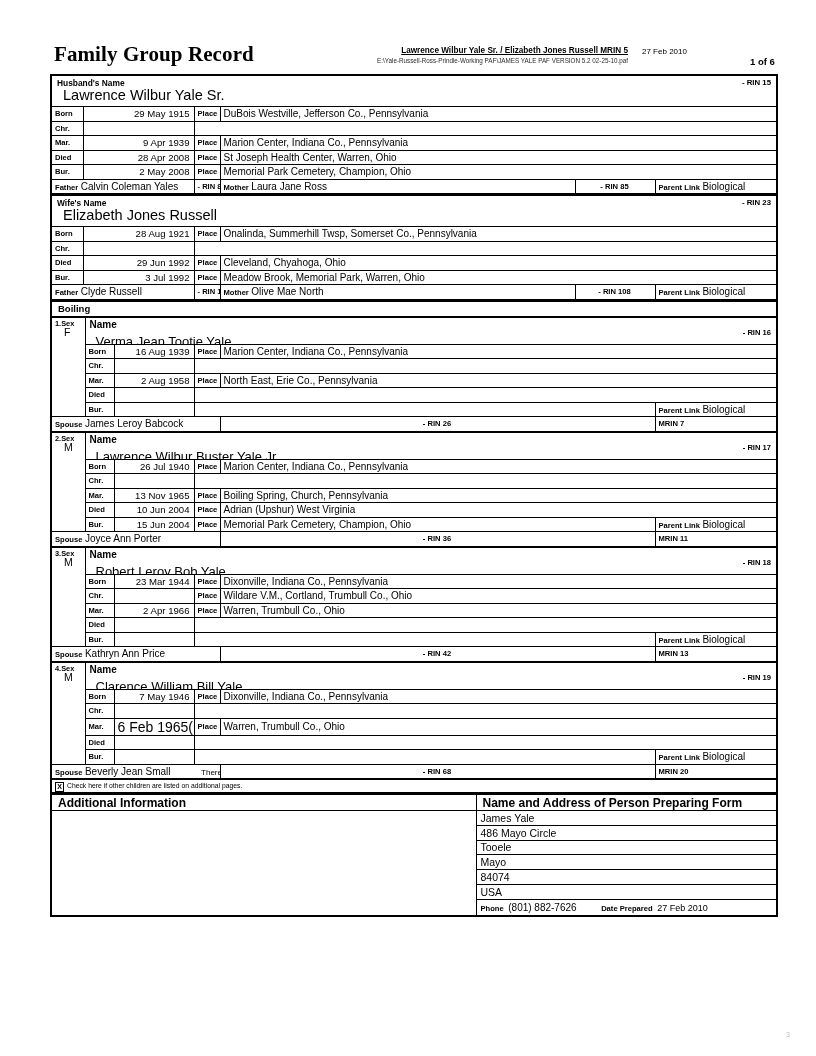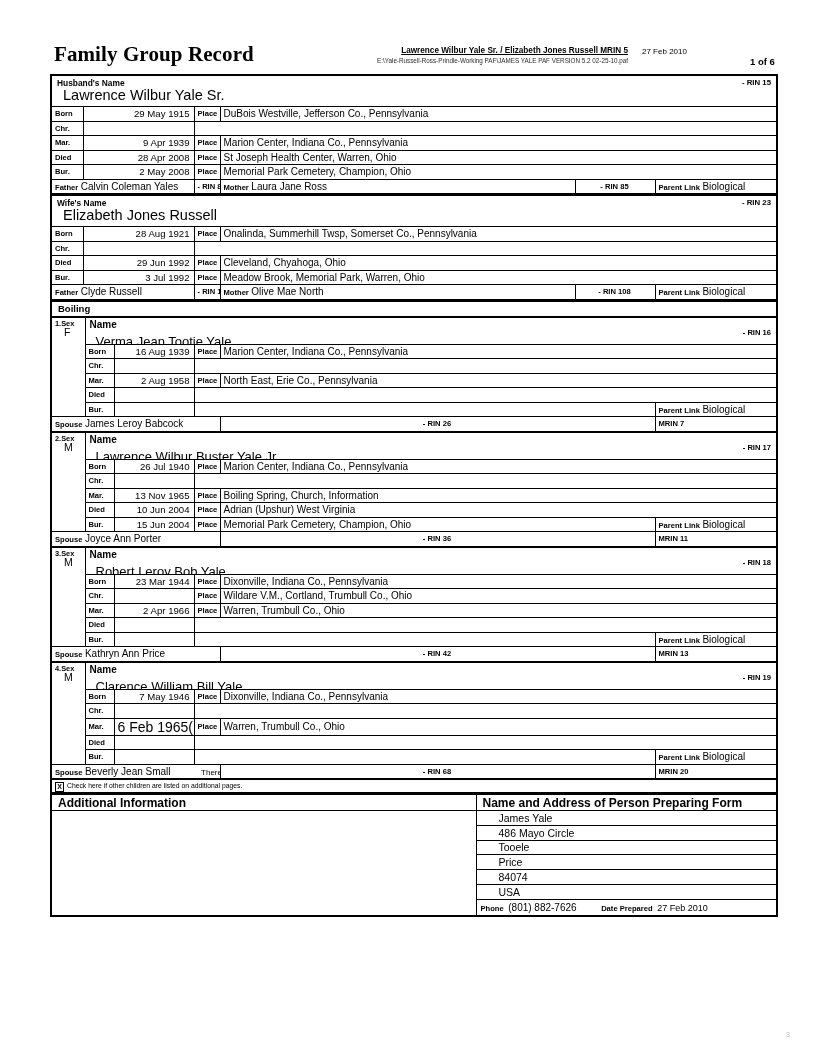--- a/index.html
+++ b/index.html
@@ -68,21 +68,21 @@
 
   .secthead{height:14px;font-size:9.5px;font-weight:bold;padding-left:6px;}
   .childrenhdr{border-left:0;border-right:0;border-top:0;}
 
   .checkrow{height:12px;font-size:6.8px;padding-left:3px;}
   .chkbox{display:inline-block;width:7px;height:8px;border:1px solid #000;
           font-size:7px;line-height:7px;text-align:center;font-weight:bold;
           position:relative;top:1px;margin-right:3px;}
 
   .addinfo{height:15px;font-size:12px;font-weight:bold;padding-left:6px;}
-  .prepcell{font-size:10.5px;padding-left:22px;height:13.5px;}
+  .prepcell{font-size:10.5px;padding-left:4px;height:13.5px;}
   .prepblank{height:104px;vertical-align:top;}
 
   .othermar{font-size:8px;}
   .wm{position:absolute;right:26px;bottom:18px;font-size:7px;color:#b9b9b9;}
 </style>
 </head>
 <body>
 
 <div class="page">
 
@@ -325,21 +325,21 @@
       </tr>
       <tr>
         <td class="lbl">Chr.</td>
         <td class="dt"></td>
         <td class="val norgt" colspan="4"></td>
       </tr>
       <tr>
         <td class="lbl">Mar.</td>
         <td class="dt">13 Nov 1965</td>
         <td class="lbl">Place</td>
-        <td class="val norgt" colspan="3">Boiling Spring, Church, Information</td>
+        <td class="val norgt" colspan="3">Boiling Spring, Church, Pennsylvania</td>
       </tr>
       <tr>
         <td class="lbl">Died</td>
         <td class="dt">10 Jun 2004</td>
         <td class="lbl">Place</td>
         <td class="val norgt" colspan="3">Adrian (Upshur) West Virginia</td>
       </tr>
       <tr>
         <td class="lbl">Bur.</td>
         <td class="dt">15 Jun 2004</td>
@@ -517,21 +517,21 @@
         <td class="prepblank nolft nobot" rowspan="7"></td>
         <td class="prepcell norgt">James Yale</td>
       </tr>
       <tr>
             <td class="prepcell norgt">486 Mayo Circle</td>
           </tr>
       <tr>
             <td class="prepcell norgt">Tooele</td>
           </tr>
       <tr>
-            <td class="prepcell norgt">Price</td>
+            <td class="prepcell norgt">Mayo</td>
           </tr>
       <tr>
             <td class="prepcell norgt">84074</td>
           </tr>
       <tr>
             <td class="prepcell norgt">USA</td>
           </tr>
       <tr>
         <td class="norgt nobot" style="padding:0;height:15px">
           <span class="lbl" style="padding-left:4px">Phone</span>

